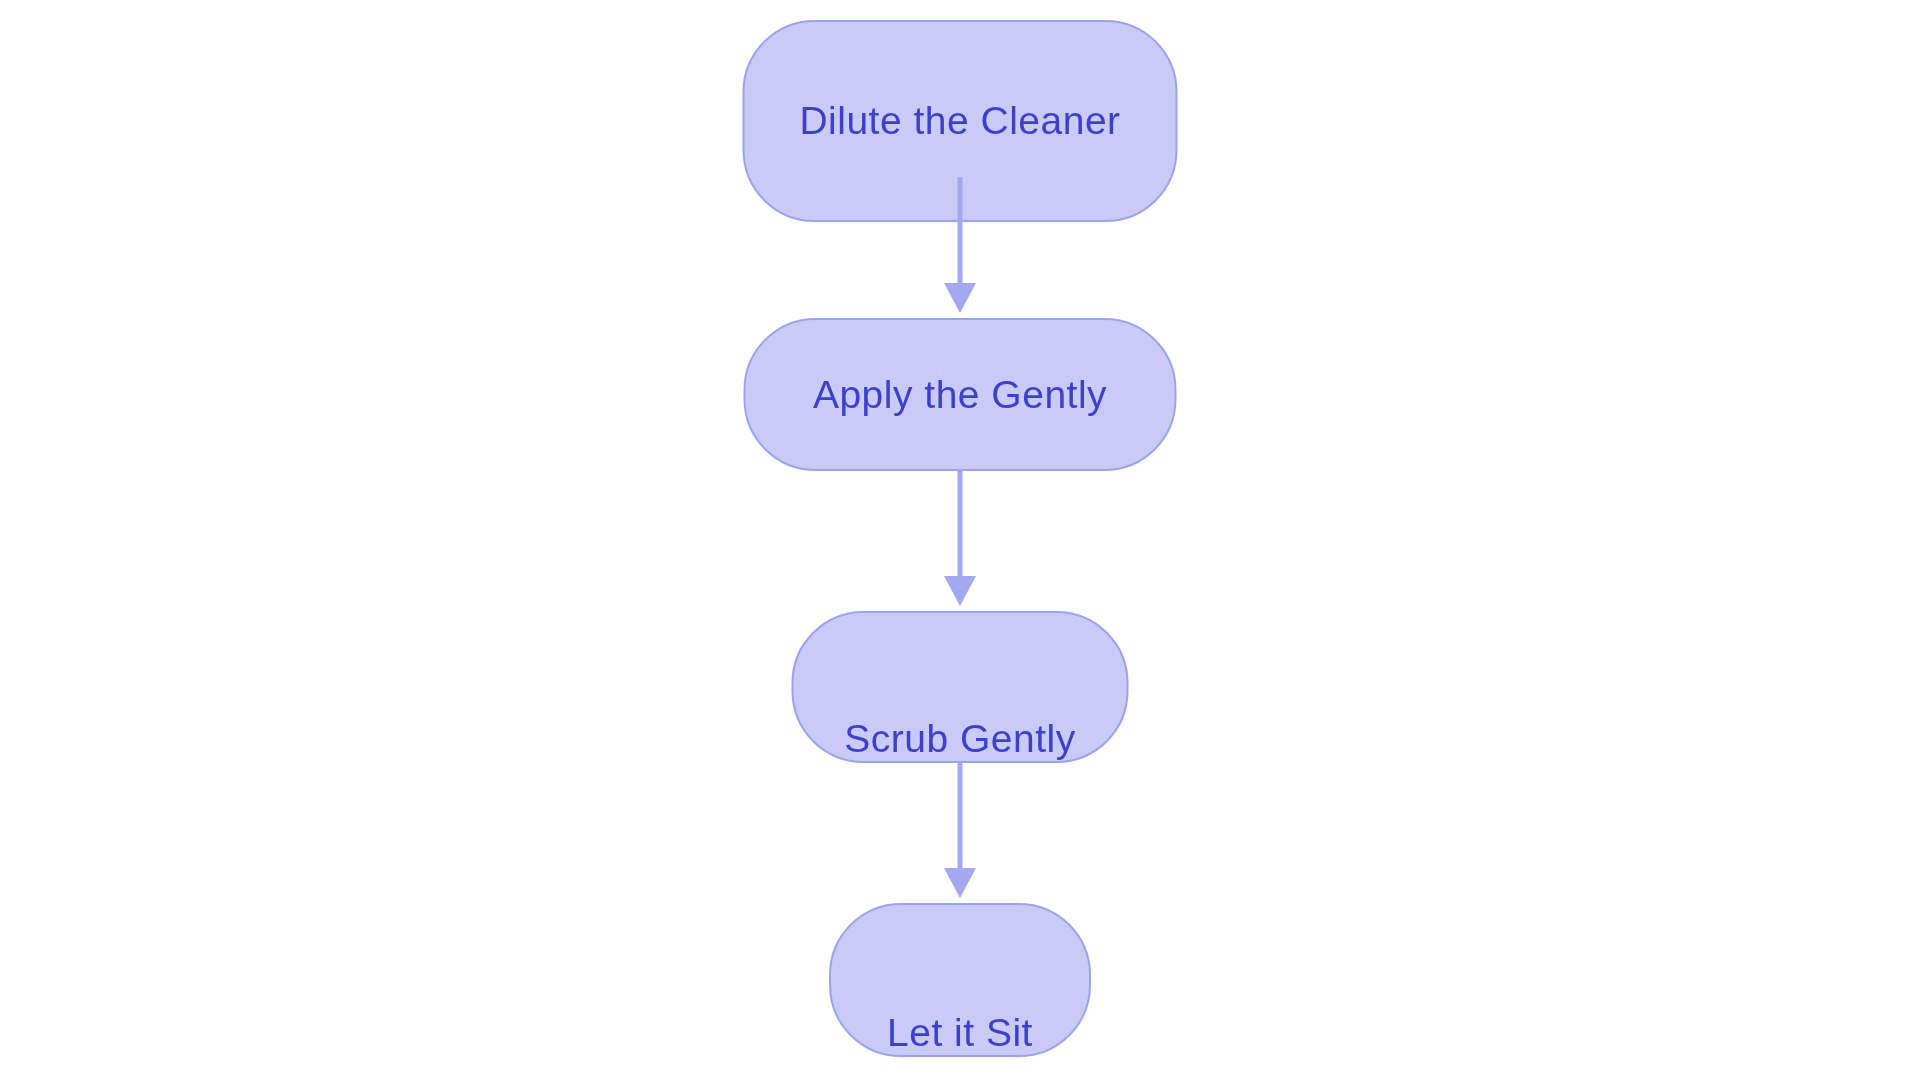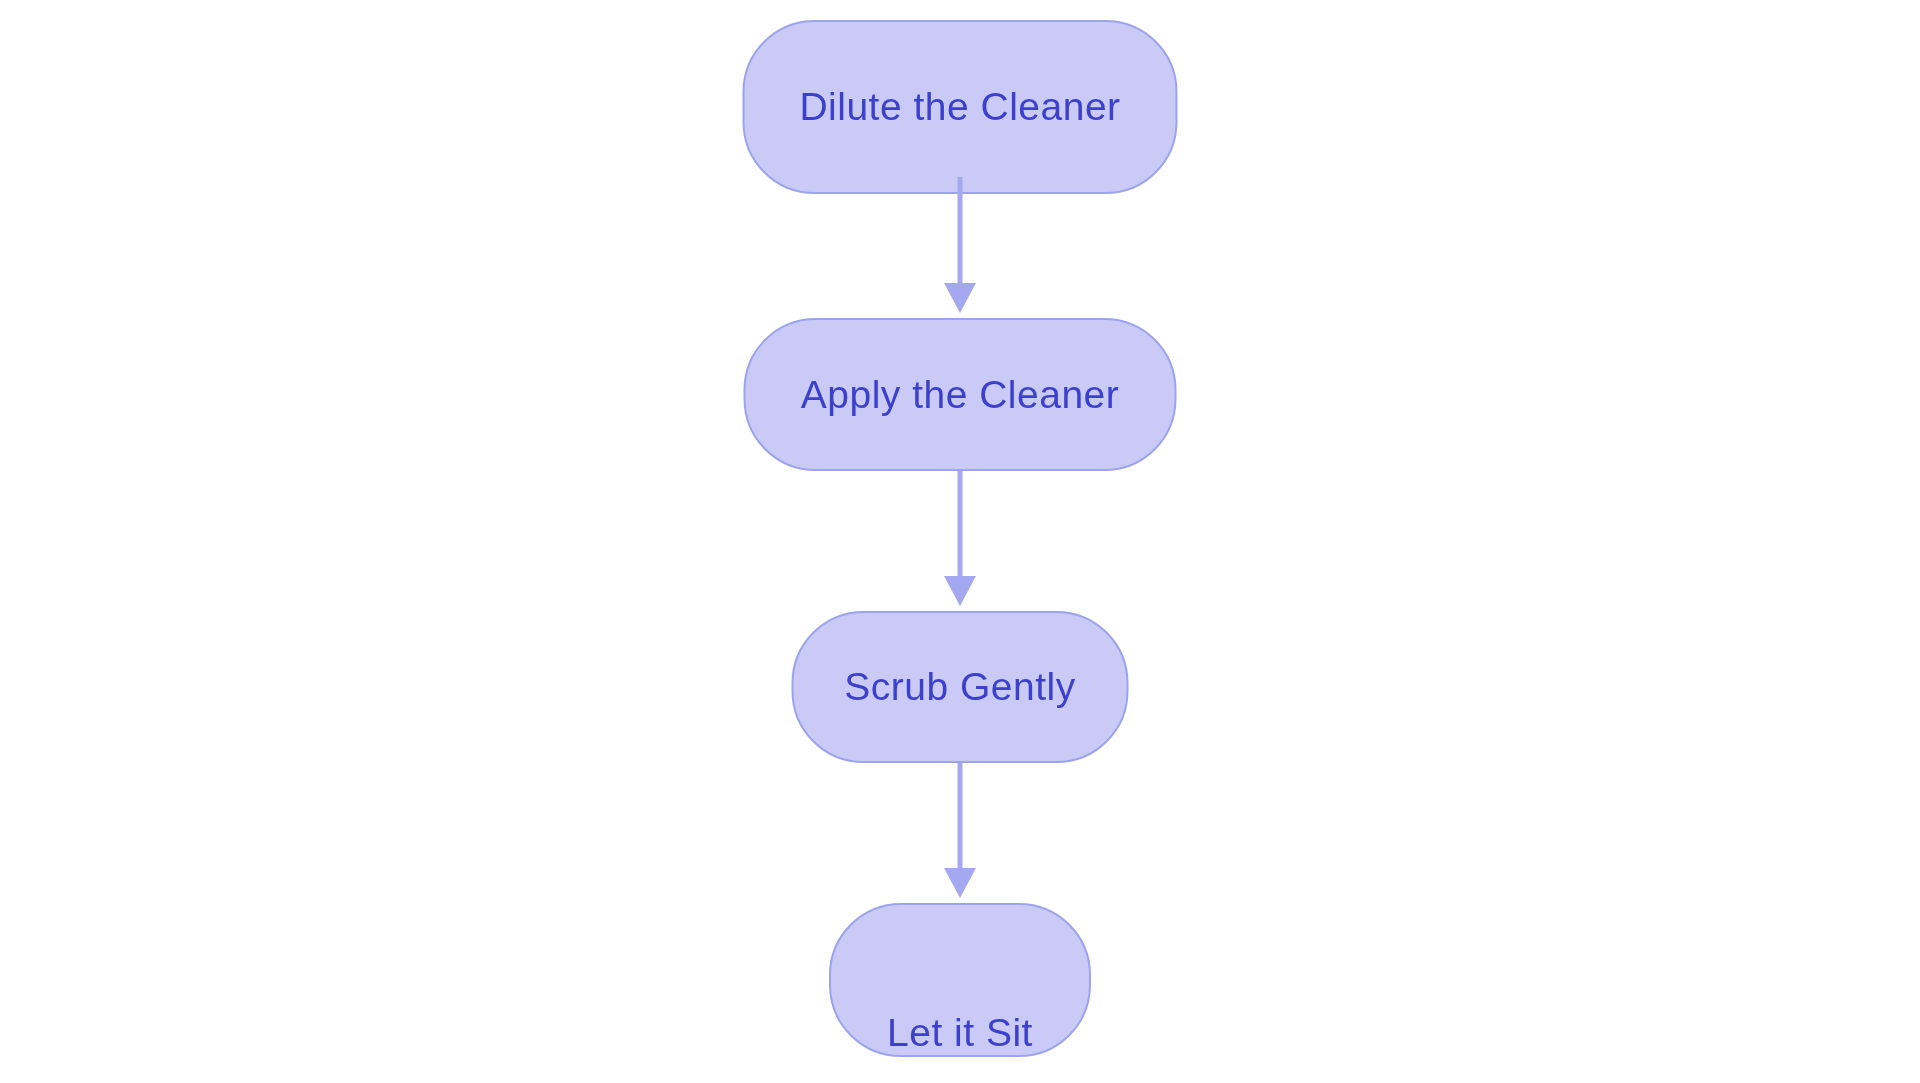--- a/index.html
+++ b/index.html
@@ -30,23 +30,23 @@
     border:2px solid var(--node-border);
     border-radius:72px;
     display:flex;
     align-items:center;
     justify-content:center;
     color:var(--node-text);
     font-size:39px;
     letter-spacing:0.5px;
     white-space:nowrap;
   }
-  .node-1{top:20px;  width:435px; height:174px;}
+  .node-1{top:20px;  width:435px; height:202px;}
   .node-2{top:318px; width:433px; height:153px;}
-  .node-3{top:611px; width:337px; height:152px;}
+  .node-3{top:611px; width:337px; height:152px;align-items:flex-end;}
   .node-4{top:903px; width:262px; height:154px;align-items:flex-end;}
   .arrow{
     position:absolute;
     left:50%;
     transform:translateX(-50%);
     color:var(--arrow);
     display:block;
   }
   .arrow-1{top:177px;}
   .arrow-2{top:471px;}
@@ -60,21 +60,21 @@
   <div class="node node-1">
     <span>Dilute the Cleaner</span>
   </div>
 
   <svg class="arrow arrow-1" width="40" height="139" viewBox="0 0 40 139">
     <line x1="20" y1="0" x2="20" y2="108" stroke="currentColor" stroke-width="5"></line>
     <polygon points="4,106 36,106 20,136" fill="currentColor"></polygon>
   </svg>
 
   <div class="node node-2">
-    <span>Apply the Cleaner</span>
+    <span>Apply the Gently</span>
   </div>
 
   <svg class="arrow arrow-2" width="40" height="138" viewBox="0 0 40 138">
     <line x1="20" y1="0" x2="20" y2="107" stroke="currentColor" stroke-width="5"></line>
     <polygon points="4,105 36,105 20,135" fill="currentColor"></polygon>
   </svg>
 
   <div class="node node-3">
     <span>Scrub Gently</span>
   </div>

